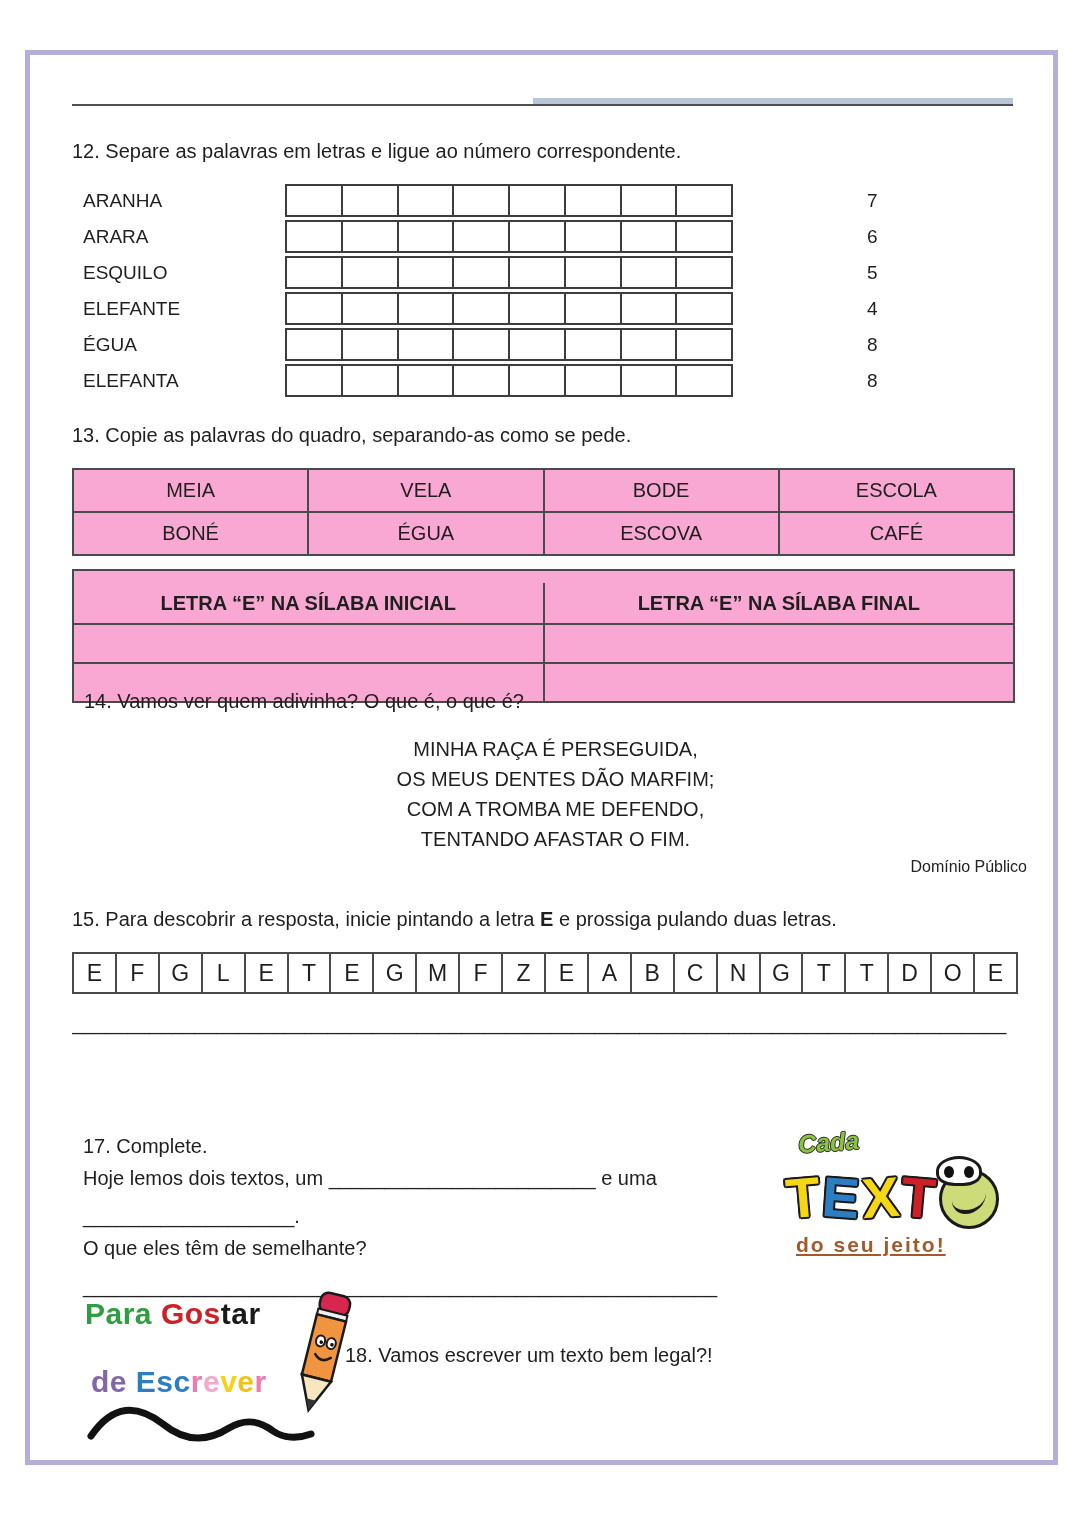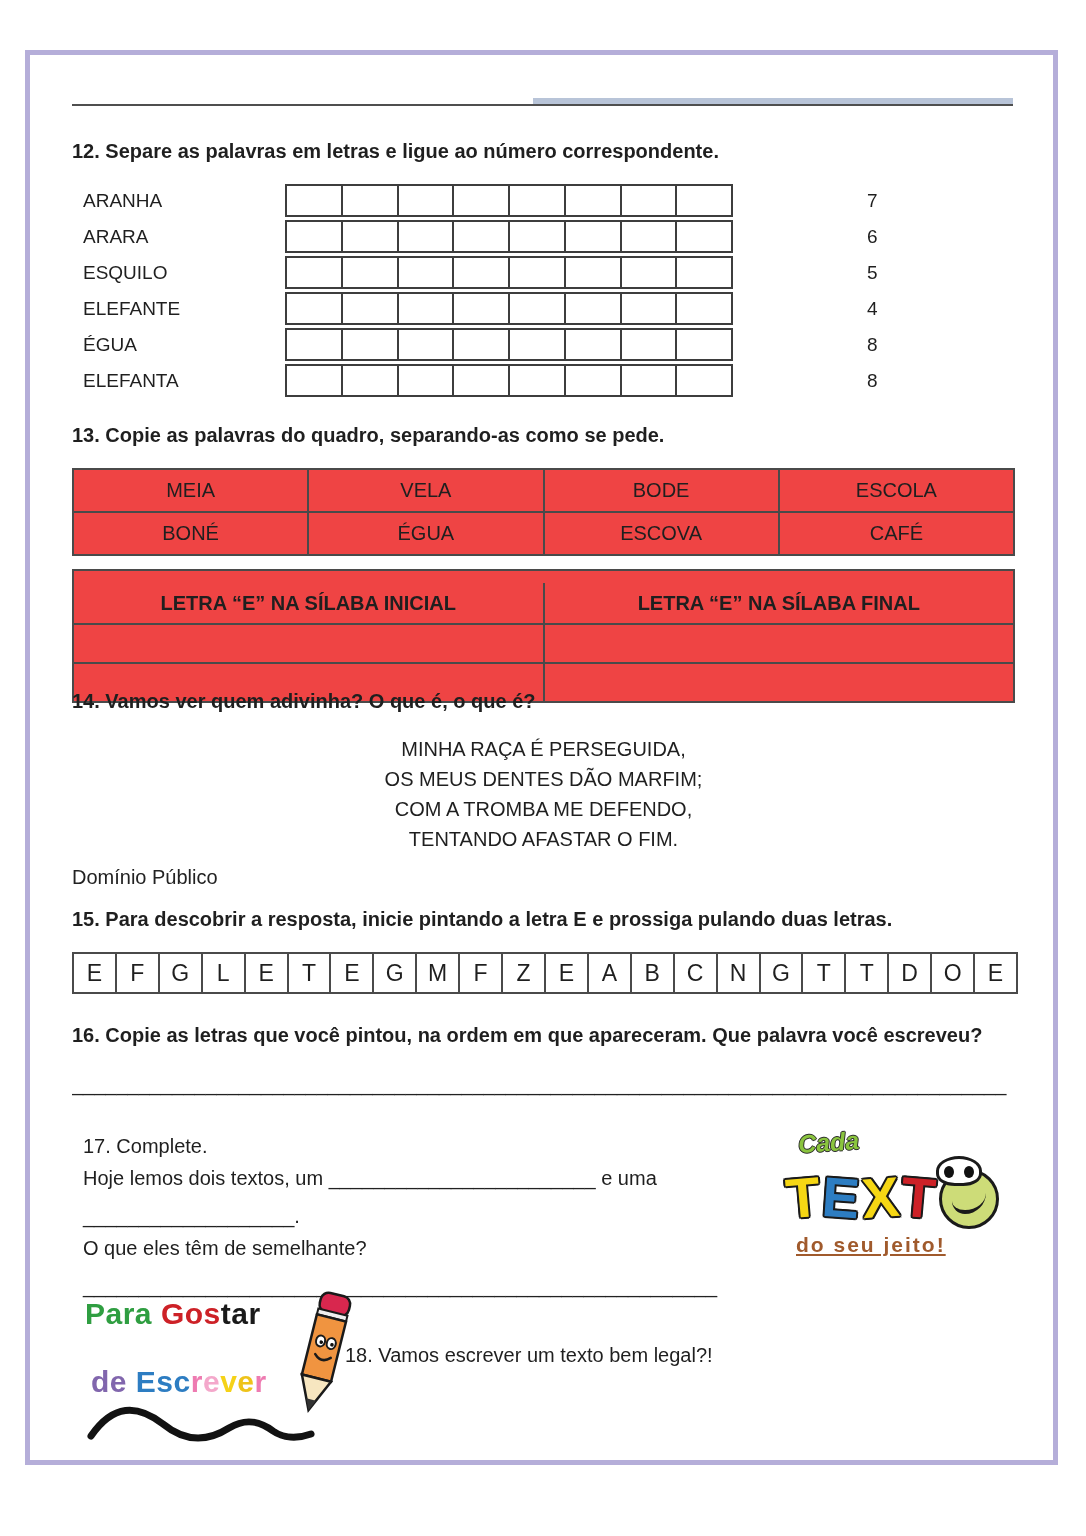--- a/index.html
+++ b/index.html
@@ -8,44 +8,44 @@
     position:relative;width:1086px;height:1536px;background:#ffffff;overflow:hidden;
     font-family:"Liberation Sans","DejaVu Sans",sans-serif;color:#1f1f1f;
   }
   .frame{position:absolute;left:25px;top:50px;width:1033px;height:1415px;border:5px solid #b5aed9;background:transparent;}
   
   .header-rule{position:absolute;left:72px;top:96px;width:941px;height:10px;}
   .rule-dark{position:absolute;left:0;right:0;bottom:0;height:2px;background:#4f4f4f;}
   .rule-bar{position:absolute;right:0;bottom:2px;width:51%;height:6px;background:#b8c4d8;}
   
   .sect{position:absolute;}
-  .title{font-size:20px;line-height:26px;font-weight:bold;}
+  .title{font-size:20px;line-height:26px;}
   
   .ex12{left:72px;top:118px;width:943px;}
   .match-rows{margin-top:9px;}
   .match-row{position:relative;height:33px;margin-bottom:3px;}
   .match-word{position:absolute;left:11px;top:50%;transform:translateY(-50%);font-size:19px;}
   .letter-grid{position:absolute;left:213px;top:0;width:448px;height:33px;display:flex;border:2px solid #3d3d3d;background:#fff;}
   .gcell{flex:1;border-right:2px solid #3d3d3d;}
   .gcell:last-child{border-right:none;}
   .match-number{position:absolute;left:795px;top:50%;transform:translateY(-50%);font-size:19px;}
   
   .ex13{left:72px;top:402px;width:943px;}
-  .wtable{margin-top:10px;border:2px solid #4a4a4a;background:#ef4444;}
+  .wtable{margin-top:10px;border:2px solid #4a4a4a;background:#f9a8d4;}
   .wtable.classify{margin-top:13px;}
   .wtr{display:flex;border-top:2px solid #4a4a4a;}
   .wtr:first-child{border-top:none;}
   .wtd{flex:1;height:41px;display:flex;align-items:center;justify-content:center;font-size:20px;border-left:2px solid #4a4a4a;}
   .wtd:first-child{border-left:none;}
   .wtd.hdr{height:40px;font-weight:bold;margin-top:12px;}
   .wtd.blank{height:37px;}
   
-  .ex14{left:72px;top:668px;width:943px;}
+  .ex14{left:84px;top:668px;width:943px;}
   .riddle{text-align:center;margin-top:17px;font-size:20px;line-height:30px;}
-  .attribution{font-size:20px;margin-top:12px;color:#222;}
+  .attribution{text-align:right;font-size:16px;margin-top:4px;color:#222;}
   
   .ex15{left:72px;top:886px;width:946px;}
   .letter-row{margin-top:12px;display:flex;height:42px;border:2px solid #4a4a4a;background:#fff;}
   .lcell{flex:1;display:flex;align-items:center;justify-content:center;font-size:23px;border-right:2px solid #4a4a4a;}
   .lcell:last-child{border-right:none;}
   
   .ex16{left:72px;top:998px;width:943px;}
   .just{text-align:justify;font-size:20px;line-height:35px;}
   .answer-line{margin-top:14px;font-size:20px;white-space:nowrap;overflow:hidden;letter-spacing:0;color:#222;height:26px;}
   
@@ -246,21 +246,20 @@
         <div class="lcell">G</div>
         <div class="lcell">T</div>
         <div class="lcell">T</div>
         <div class="lcell">D</div>
         <div class="lcell">O</div>
         <div class="lcell">E</div>
       </div>
   </section>
 
   <section class="sect ex16">
-    <p class="title just">16. Copie as letras que você pintou, na ordem em que apareceram. Que palavra você escreveu?</p>
     <div class="answer-line">____________________________________________________________________________________</div>
   </section>
 
   <section class="sect ex17">
     <div class="x17-line">17. Complete.</div>
     <div class="x17-line"><span>Hoje lemos dois textos, um </span><span class="blank-inline">________________________</span><span> e uma</span></div>
     <div class="x17-line x17-gap blank-inline"> ___________________.</div>
     <div class="x17-line">O que eles têm de semelhante?</div>
     <div class="x17-line x17-gap blank-inline">_________________________________________________________</div>
   </section>

